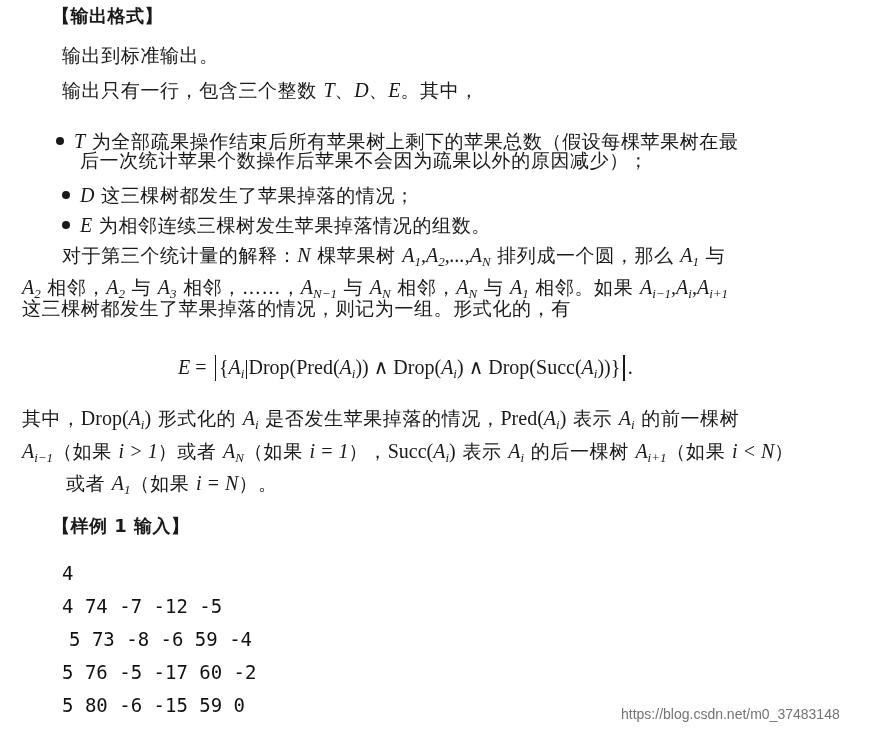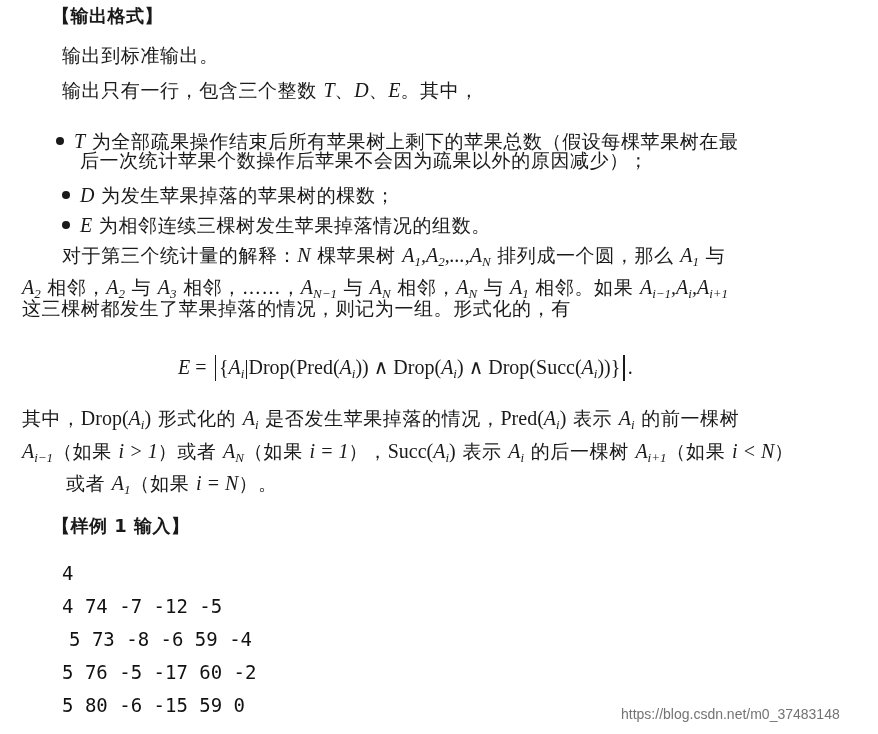--- a/index.html
+++ b/index.html
@@ -40,21 +40,21 @@
 <div class="abs line" style="left:62px;top:78px;">
   <span>输出只有一行，包含三个整数 </span><span class="m">T</span><span>、</span><span class="m">D</span><span>、</span><span class="m">E</span><span>。其中，</span>
 </div>
 
 <div class="abs line" style="left:56px;top:113px;margin-top:16px;">
   <span class="bullet"></span><span class="m">T</span><span> 为全部疏果操作结束后所有苹果树上剩下的苹果总数（假设每棵苹果树在最</span>
 </div>
 <div class="abs line" style="left:80px;top:148px;">后一次统计苹果个数操作后苹果不会因为疏果以外的原因减少）；</div>
 
 <div class="abs line" style="left:62px;top:183px;">
-  <span class="bullet"></span><span class="m">D</span><span> 为发生苹果掉落的苹果树的棵数；</span>
+  <span class="bullet"></span><span class="m">D</span><span> 这三棵树都发生了苹果掉落的情况；</span>
 </div>
 
 <div class="abs line" style="left:62px;top:213px;">
   <span class="bullet"></span><span class="m">E</span><span> 为相邻连续三棵树发生苹果掉落情况的组数。</span>
 </div>
 
 <div class="abs line" style="left:62px;top:243px;">
   <span>对于第三个统计量的解释：</span><span class="m">N</span><span> 棵苹果树 </span><span class="m">A<sub>1</sub>,A<sub>2</sub>,...,A<sub><i>N</i></sub></span><span> 排列成一个圆，那么 </span><span class="m">A<sub>1</sub></span><span> 与</span>
 </div>
 

